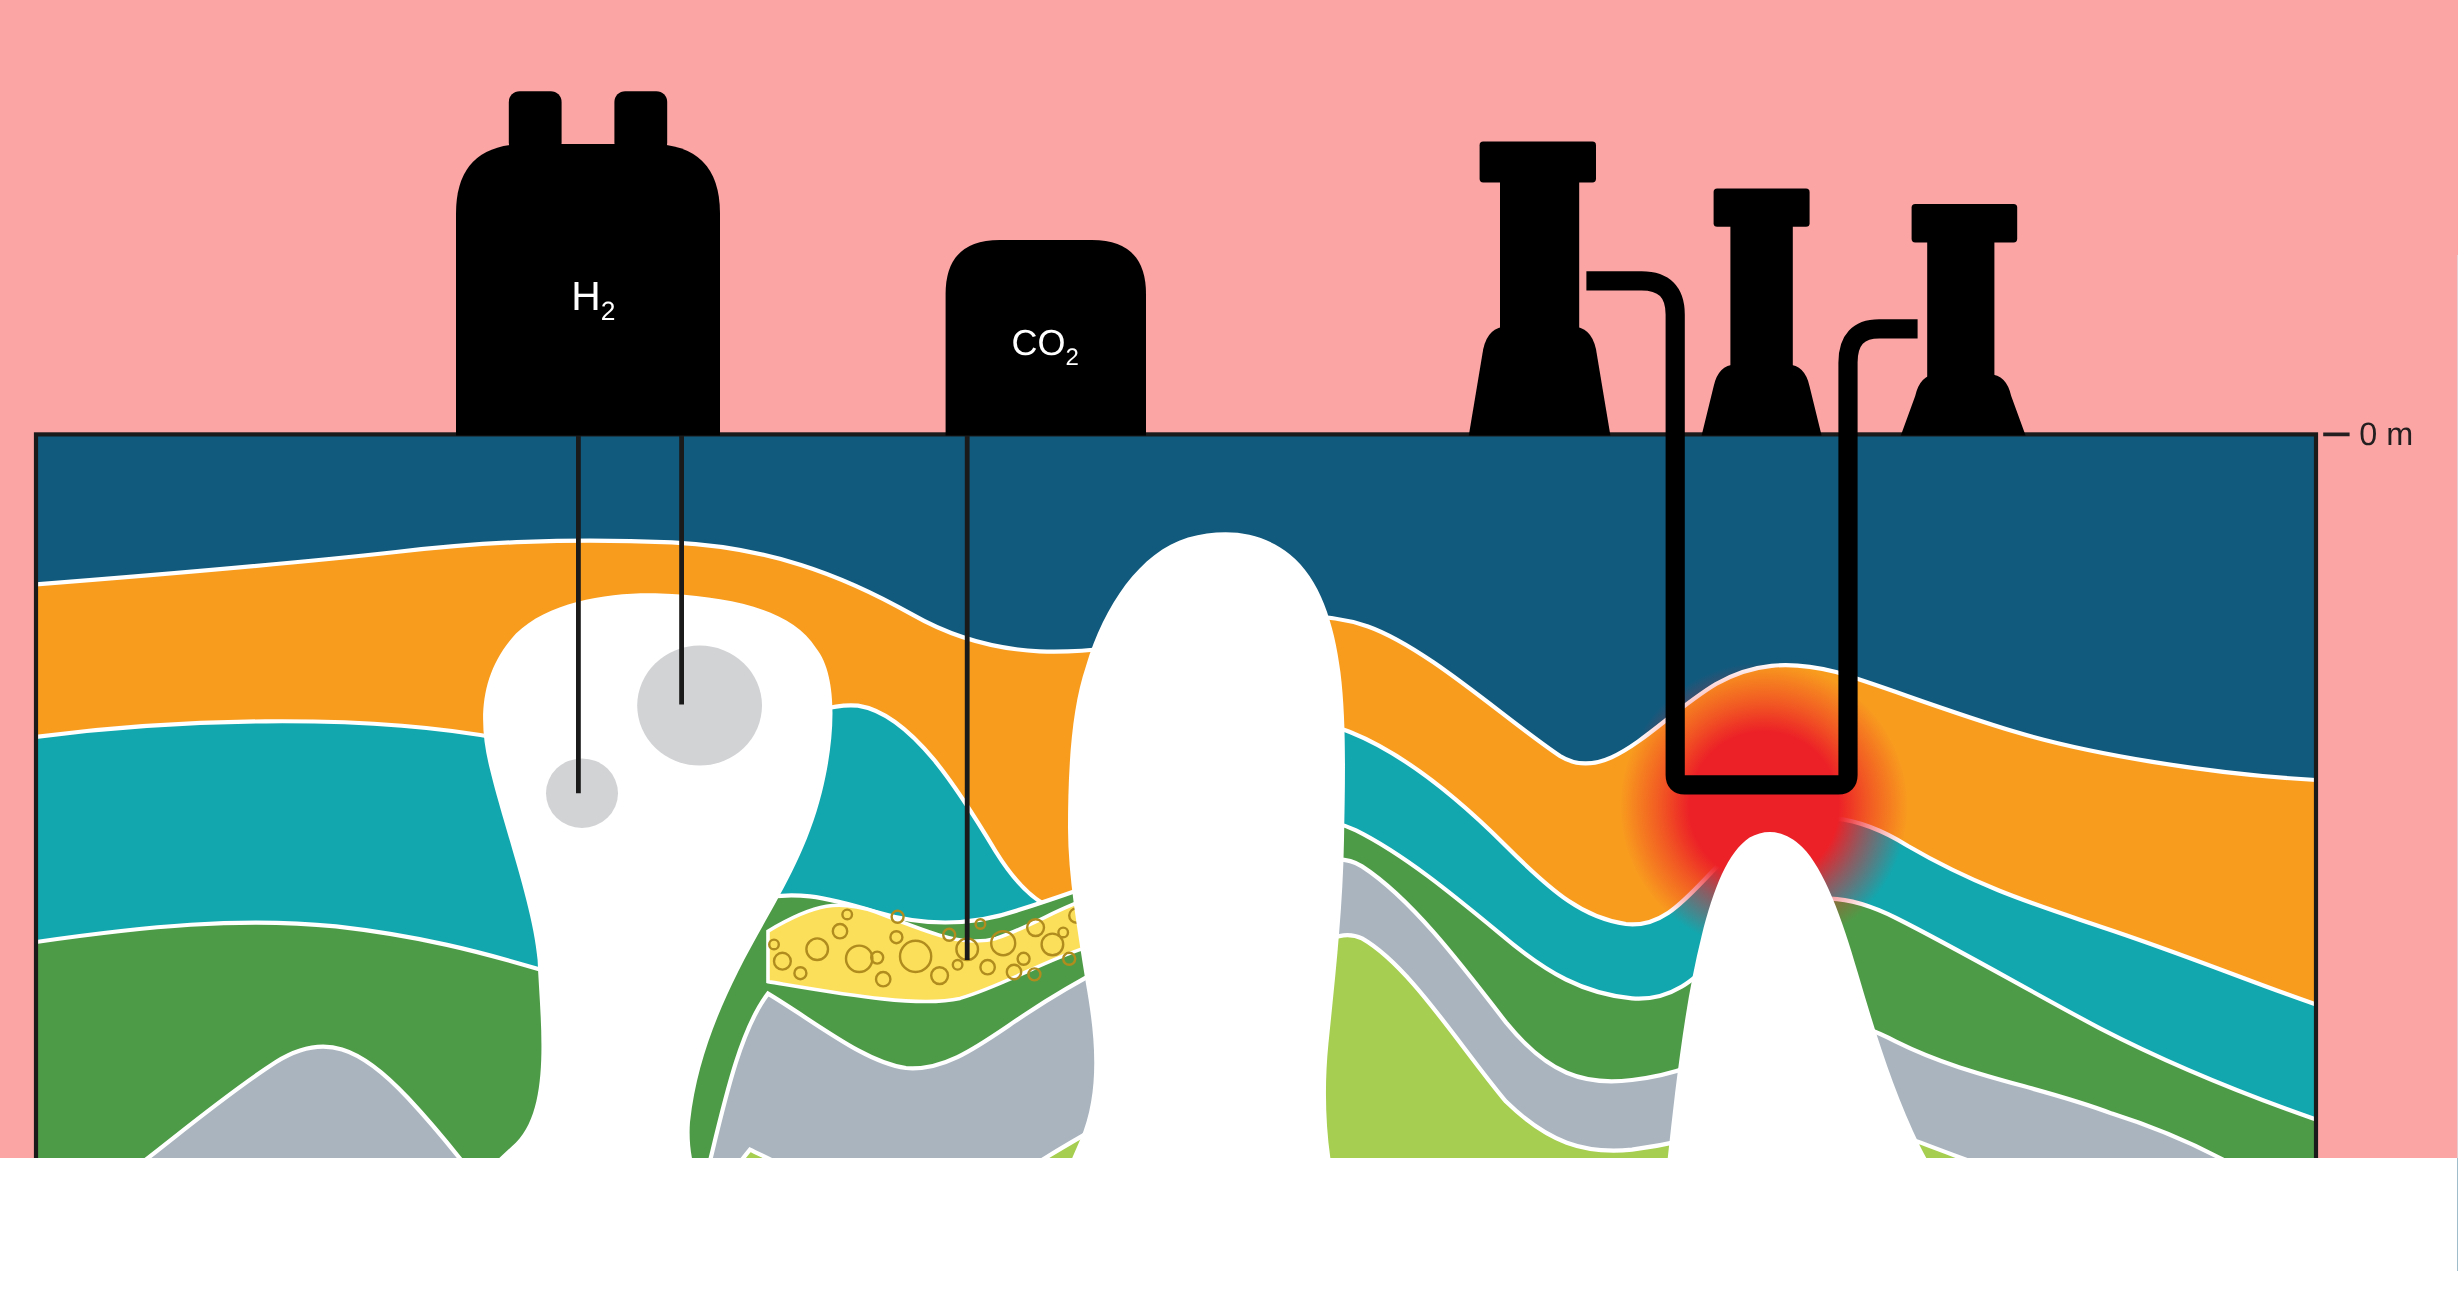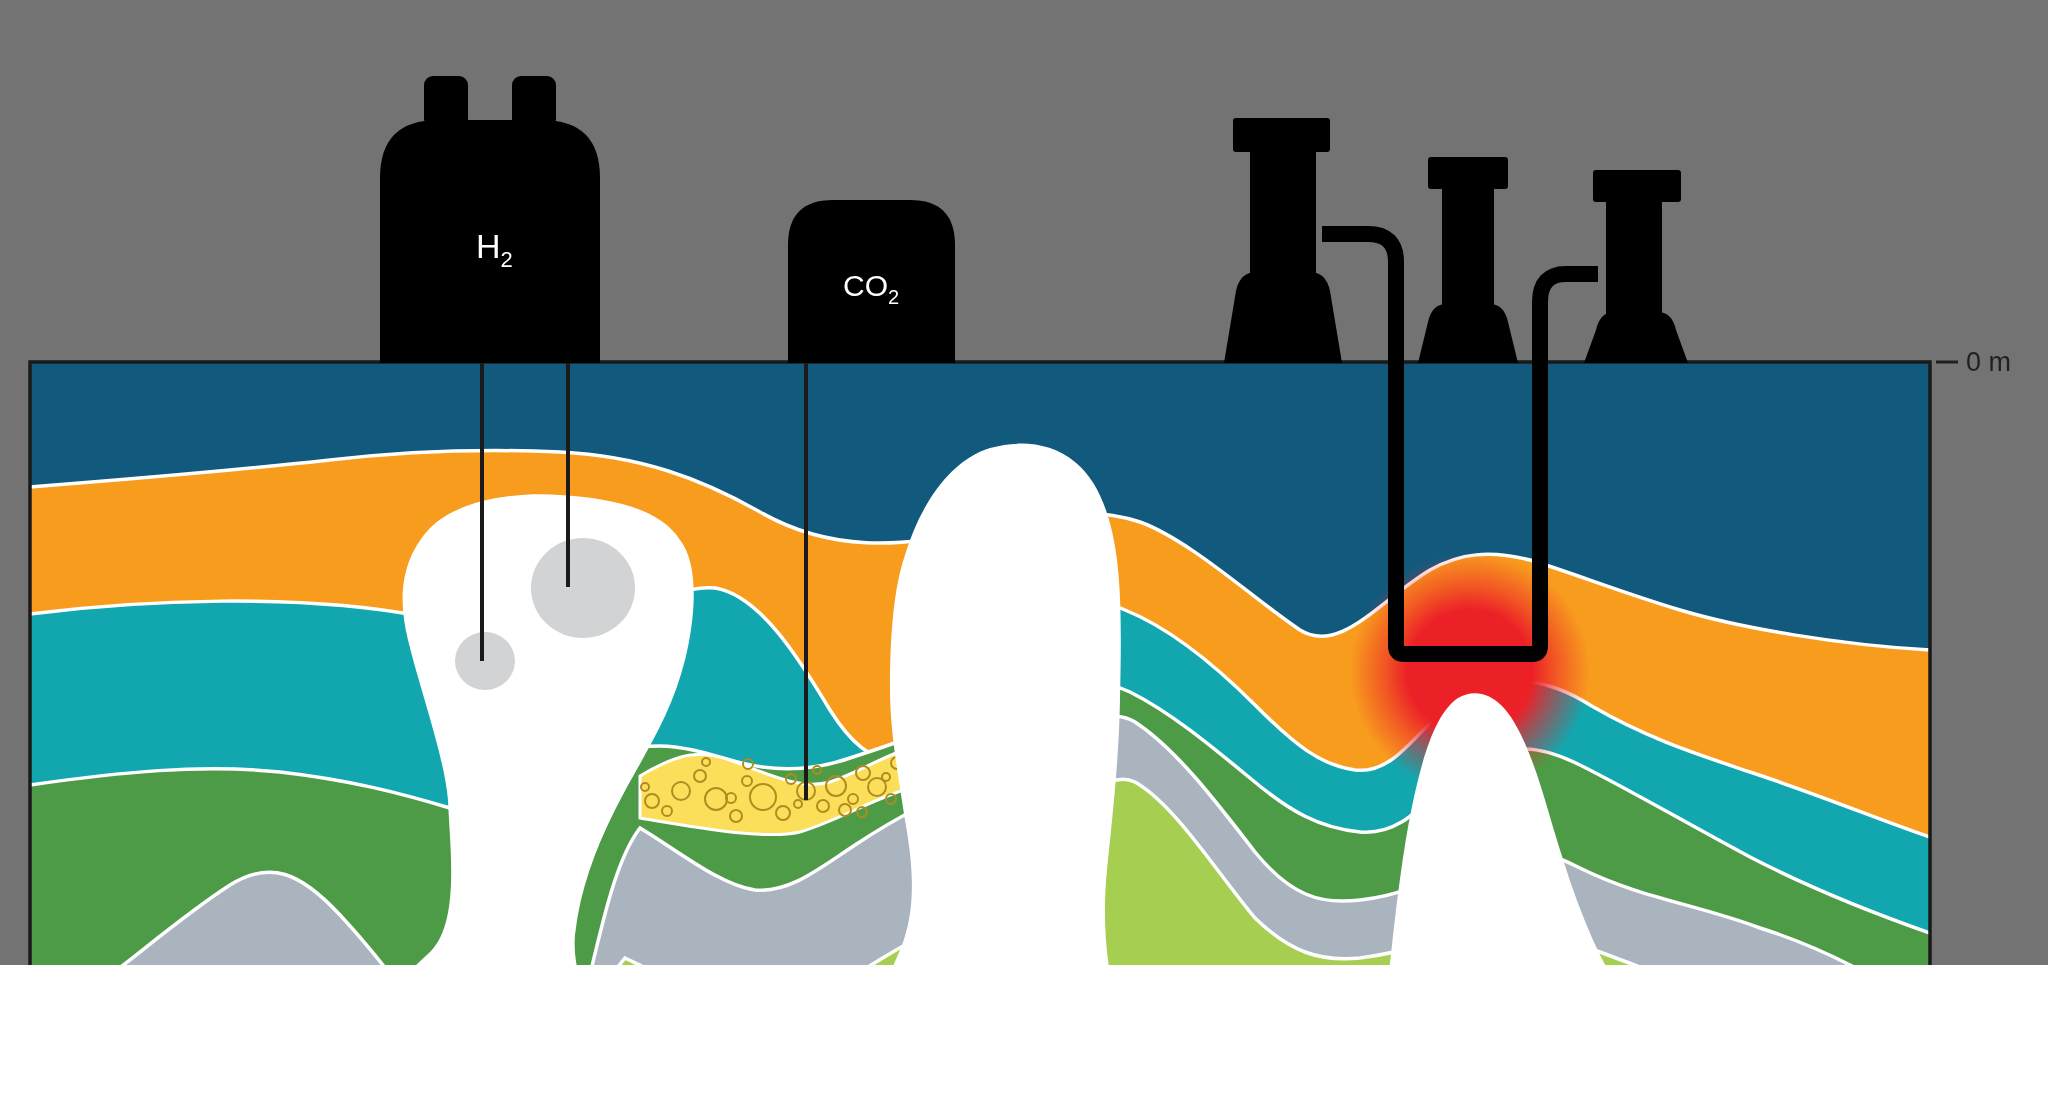--- a/index.html
+++ b/index.html
@@ -5,21 +5,21 @@
   html, body {
     margin: 0;
     padding: 0;
     background: #FFFFFF;
     font-family: "Liberation Sans", sans-serif;
   }
   .stage {
     width: 2048px;
     height: 965px;
     position: relative;
-    background: #737373;
+    background: #fca5a5;
     overflow: hidden;
   }
   svg { display: block; }
   text { font-family: "Liberation Sans", sans-serif; }
 </style>
 </head>
 <body>
 
 <div class="stage">
 <svg width="2048" height="1094" viewBox="0 0 2048 1094" xmlns="http://www.w3.org/2000/svg">

